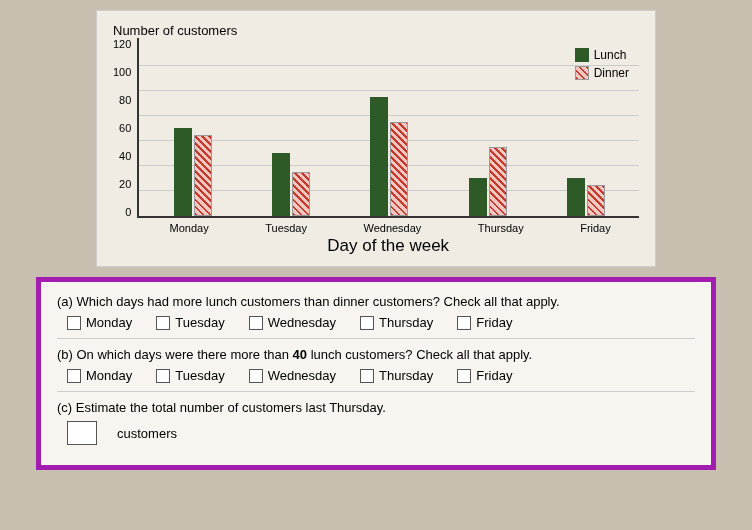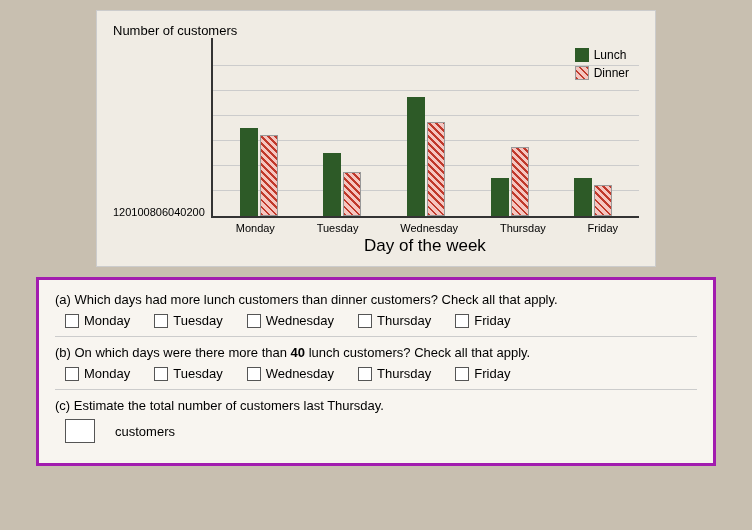--- a/index.html
+++ b/index.html
@@ -54,21 +54,21 @@
     }
 
     .chart-area {
       position: relative;
       display: flex;
       width: 100%;
     }
 
     .y-axis {
       display: flex;
-      flex-direction: row;
+      flex-direction: column;
       justify-content: space-between;
       align-items: flex-end;
       padding-right: 6px;
       height: 180px;
       font-size: 11px;
       padding-bottom: 0;
     }
 
     .y-label {
       font-size: 11px;
@@ -152,21 +152,21 @@
       position: absolute;
       top: 25px;
       right: 10px;
       font-size: 12px;
       text-align: center;
     }
 
     
     .questions-container {
       background: #f8f5f0;
-      border: 3px solid #a21caf;
+      border: 5px solid #a21caf;
       width: 680px;
       padding: 12px 16px;
       font-size: 13px;
     }
 
     .question-row {
       margin-bottom: 8px;
     }
 
     .question-text {

